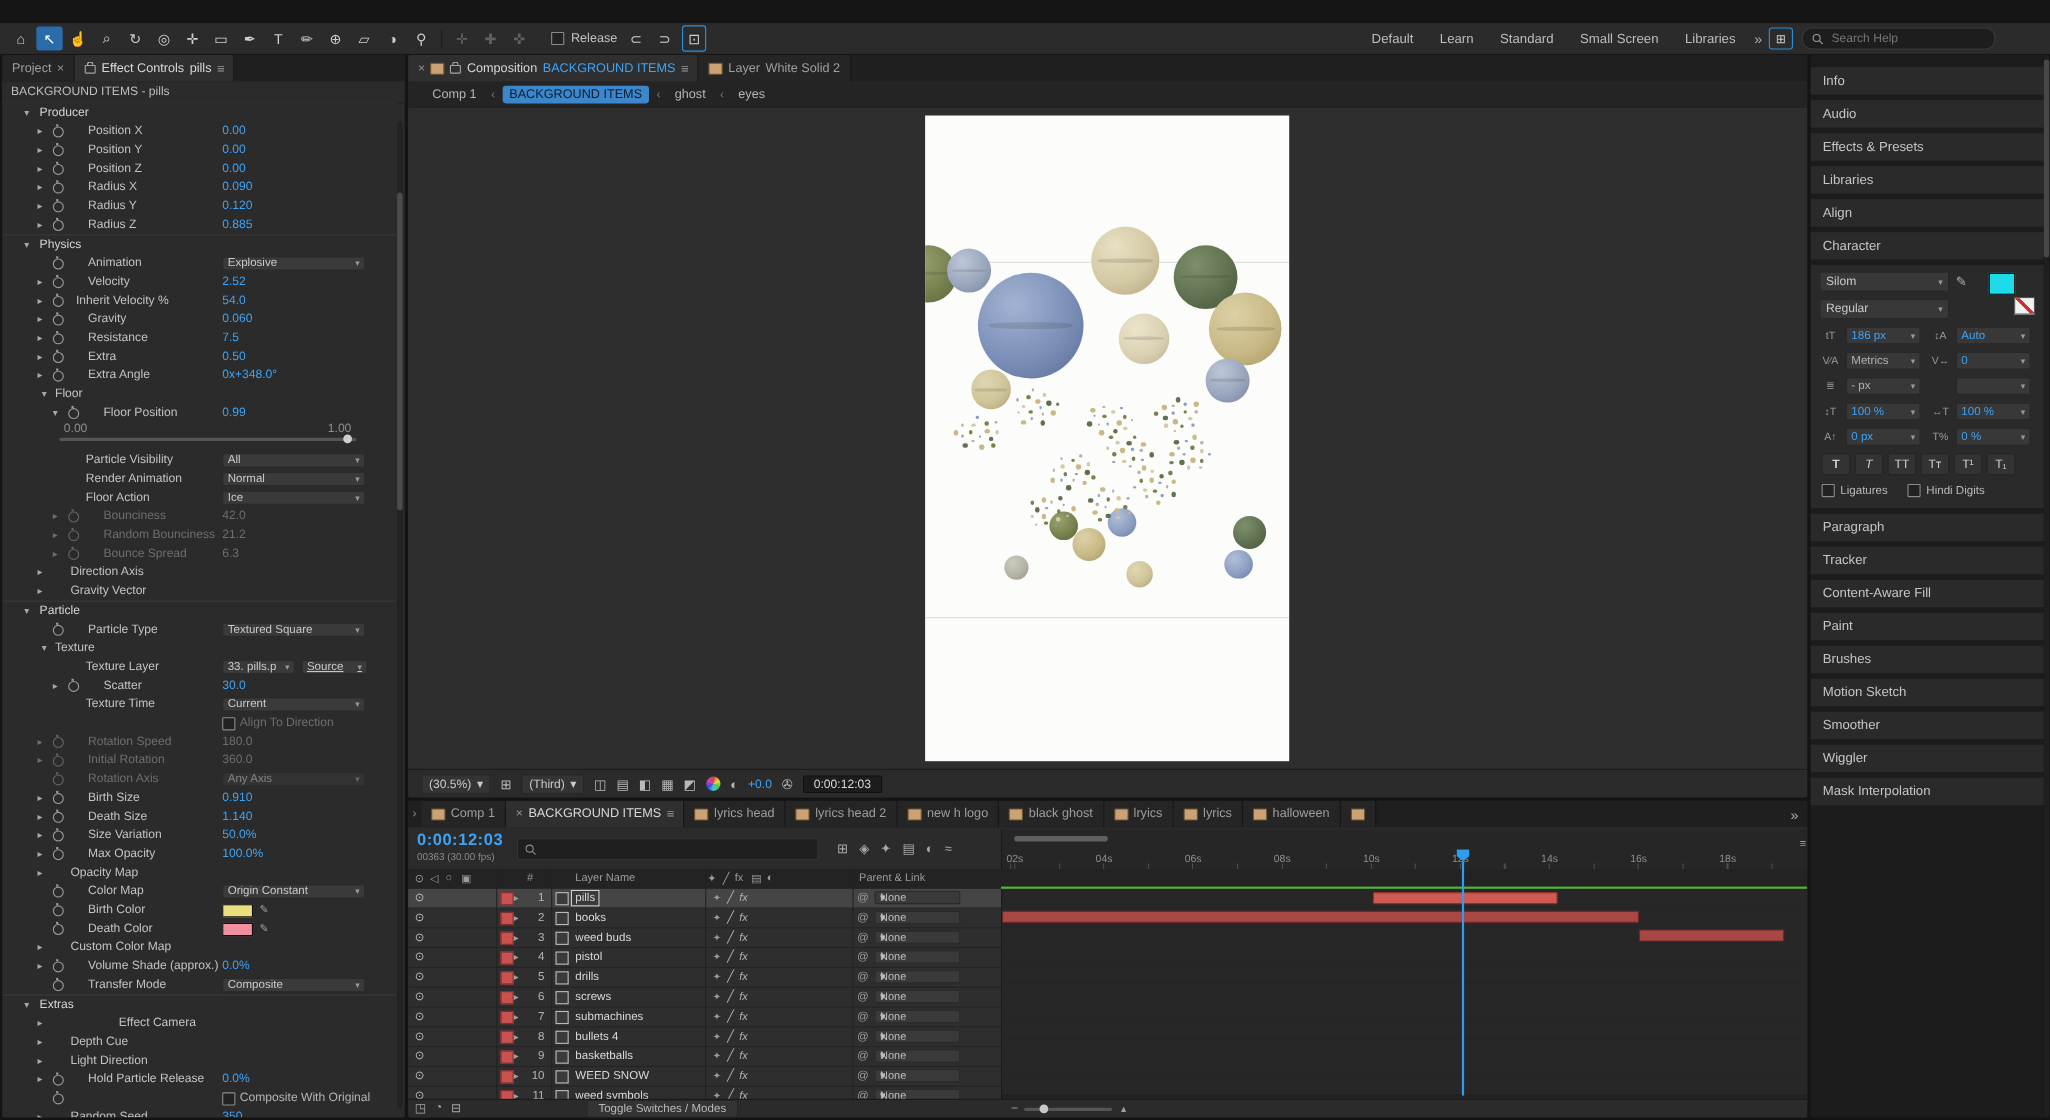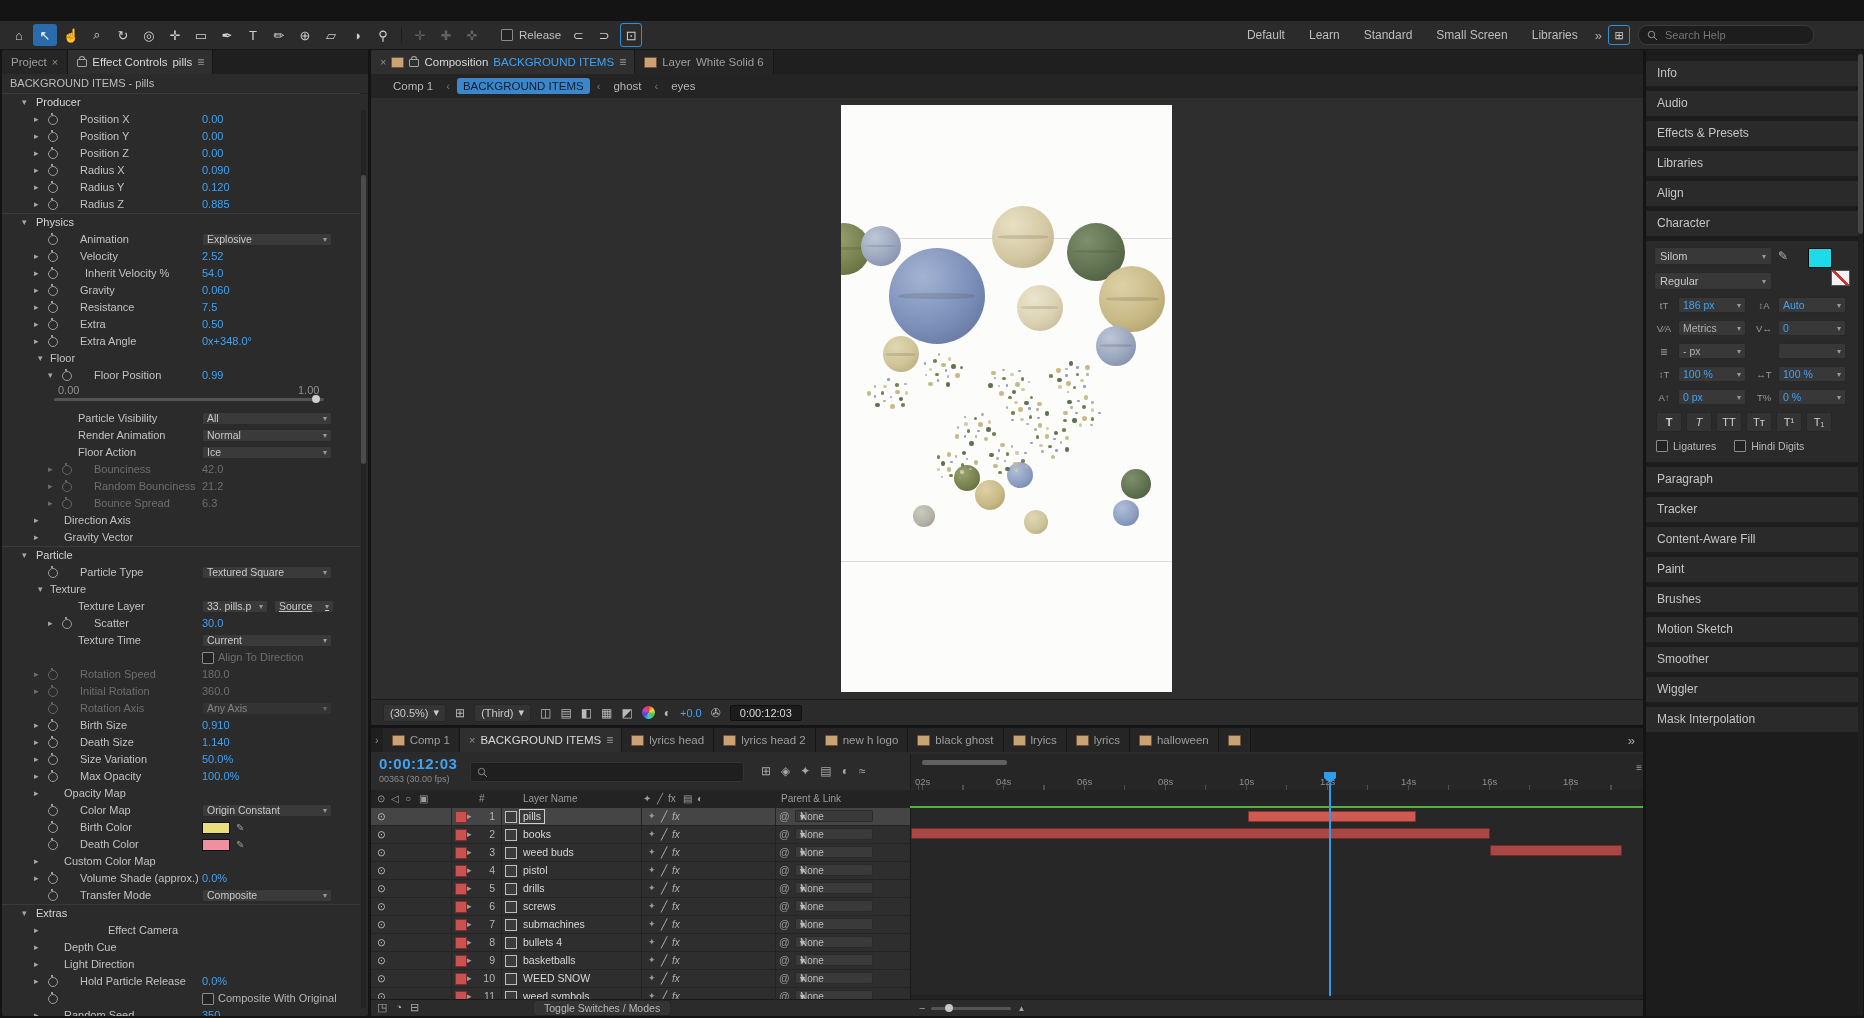--- a/index.html
+++ b/index.html
@@ -283,21 +283,21 @@
         </div>
         <div class="fxrow">
           <span class="twirl" style="left: 32px;">▸</span>
           <span class="sw" style="left: 46px;"></span>
           <span class="lbl" style="left: 78px;">Velocity</span>
           <span class="val">2.52</span>
         </div>
         <div class="fxrow">
           <span class="twirl" style="left: 32px;">▸</span>
           <span class="sw" style="left: 46px;"></span>
-          <span class="lbl" style="left: 83px;">Inherit Velocity %</span>
+          <span class="lbl" style="left: 67px;">Inherit Velocity %</span>
           <span class="val">54.0</span>
         </div>
         <div class="fxrow">
           <span class="twirl" style="left: 32px;">▸</span>
           <span class="sw" style="left: 46px;"></span>
           <span class="lbl" style="left: 78px;">Gravity</span>
           <span class="val">0.060</span>
         </div>
         <div class="fxrow">
           <span class="twirl" style="left: 32px;">▸</span>
@@ -555,21 +555,21 @@
         <span class="tclose">×</span>
         <span class="compicon"></span>
         <span class="lock"></span>
         <span>Composition</span>
         <span class="bluename">BACKGROUND ITEMS</span>
         <span class="menu">≡</span>
       </div>
       <div class="tab">
         <span class="compicon"></span>
         <span>Layer</span>
-        <span>White Solid 6</span>
+        <span>White Solid 2</span>
       </div>
     </div>
     <div id="crumbbar">
         <span class="crumb">Comp 1</span>
         <span class="crumb-sep">‹</span>
         <span class="crumb active">BACKGROUND ITEMS</span>
         <span class="crumb-sep">‹</span>
         <span class="crumb">ghost</span>
         <span class="crumb-sep">‹</span>
         <span class="crumb">eyes</span>

